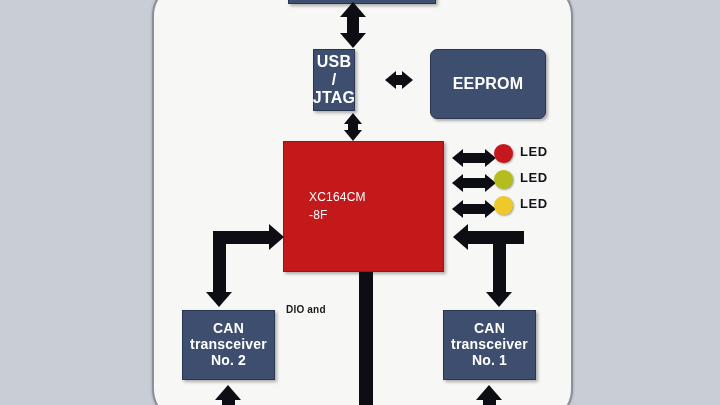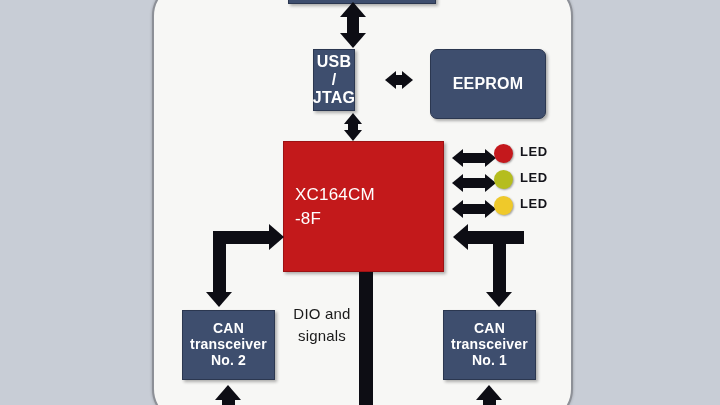--- a/index.html
+++ b/index.html
@@ -53,24 +53,24 @@
     left:313px;top:49px;width:42px;height:62px;
     font-size:16px;
   }
   #blk-eeprom{
     left:430px;top:49px;width:116px;height:70px;
     font-size:16px;
     border-radius:7px;
   }
   #blk-mcu{
     left:283px;top:141px;width:161px;height:131px;
-    font-size:17px;
+    font-size:12px;
     align-items:flex-start;
     justify-content:center;
-    padding-left:11px;
+    padding-left:25px;
   }
   #blk-mcu .ln{display:block;text-align:left;margin:2px 0;}
   #blk-can1{
     left:182px;top:310px;width:93px;height:70px;
     font-size:14px;
   }
   #blk-can2{
     left:443px;top:310px;width:93px;height:70px;
     font-size:14px;
   }
@@ -99,22 +99,22 @@
   }
   .led-label{
     margin-left:7px;
     font-size:13px;font-weight:bold;color:#14141a;
     letter-spacing:.6px;
   }
 
   
   #dio-label{
     position:absolute;left:286px;top:303px;width:72px;
-    text-align:center;
-    font-size:15px;font-weight:normal;color:#1a1a1a;
+    text-align:left;
+    font-size:10px;font-weight:bold;color:#1a1a1a;
     line-height:1.45;
     letter-spacing:.2px;
   }
   #dio-label .ln{display:block;}
 </style>
 </head>
 <body>
 
 <div id="stage">
 
@@ -222,16 +222,15 @@
     <span class="led-dot" id="led-dot-2" style="background: rgb(181, 189, 30);"></span>
     <span class="led-label">LED</span>
   </div>
   <div class="led-row" style="left:494px;top:196px;">
     <span class="led-dot" id="led-dot-3" style="background: rgb(239, 201, 42);"></span>
     <span class="led-label">LED</span>
   </div>
 
   <div id="dio-label">
     <span class="ln">DIO and</span>
-    <span class="ln">signals</span>
   </div>
 
 </div>
 
 </body></html>

